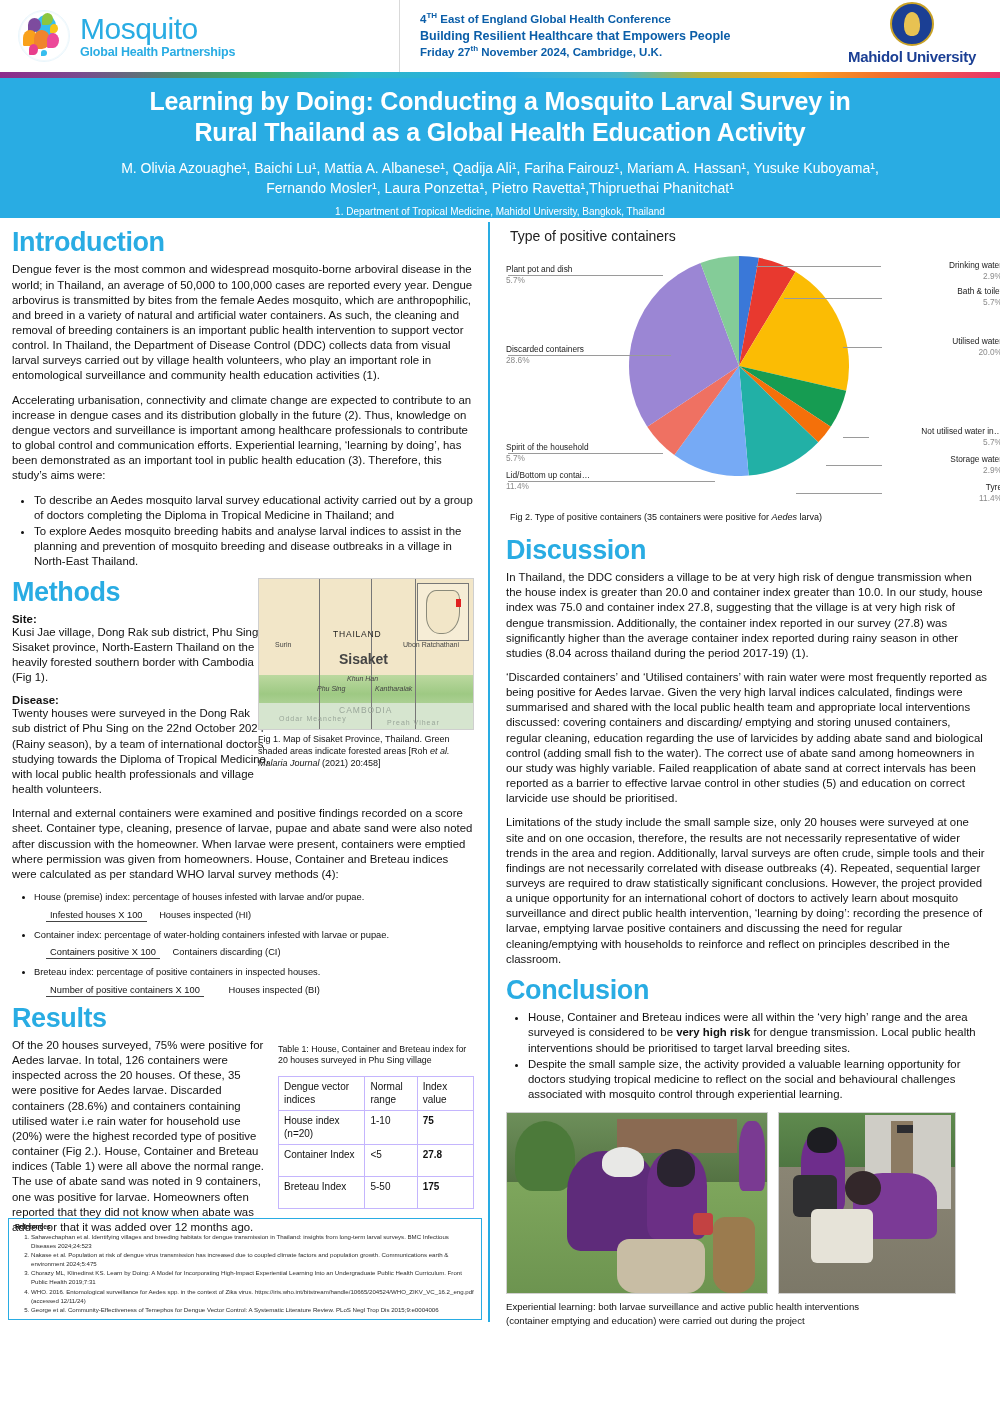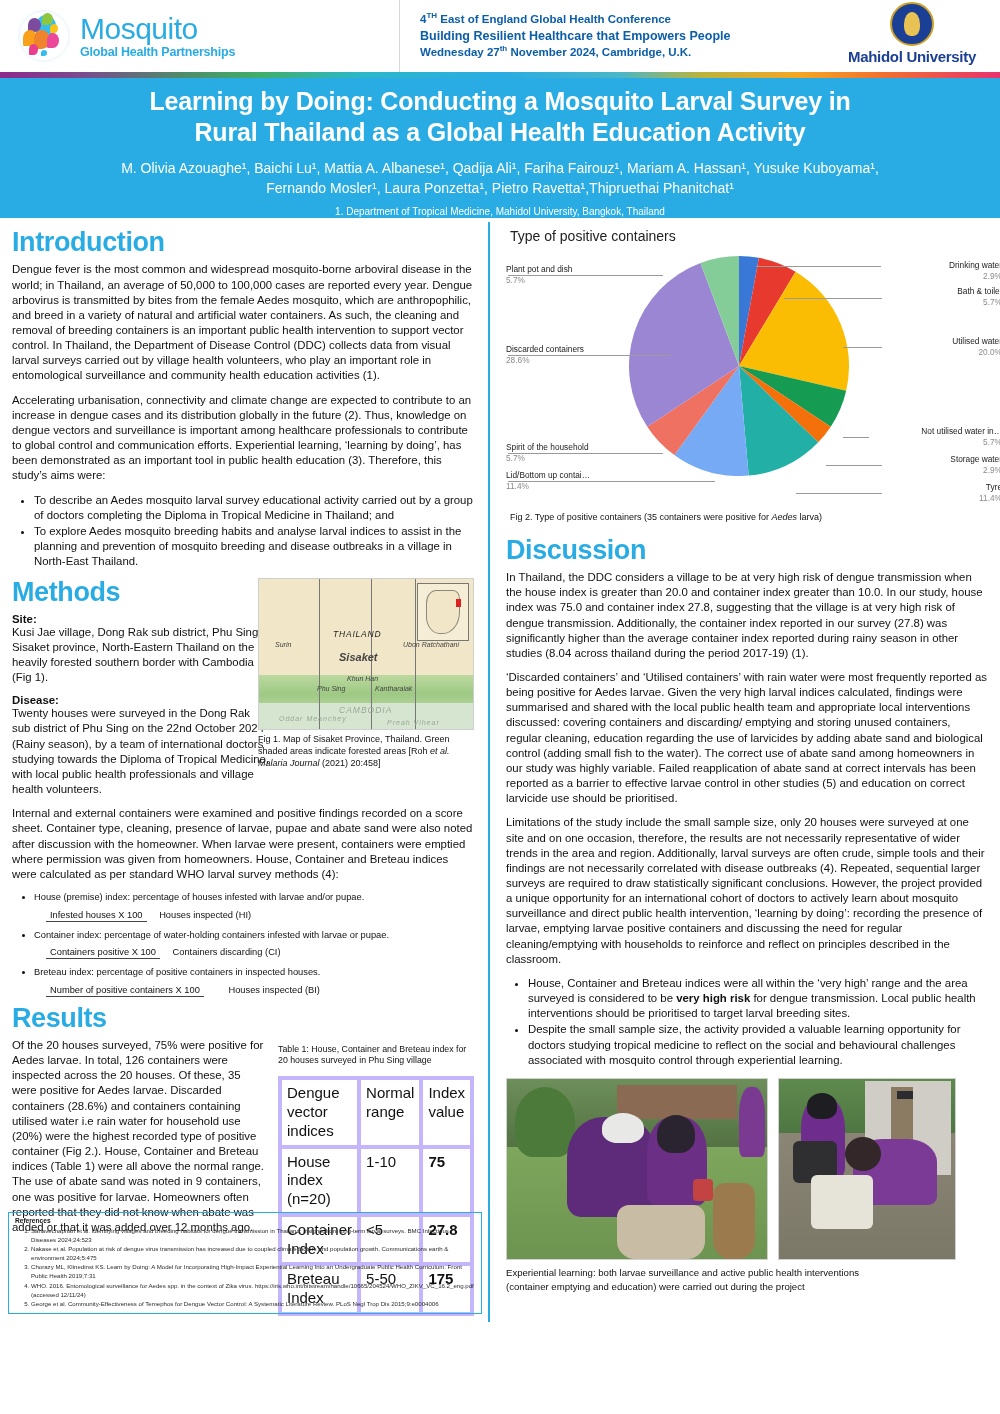--- a/index.html
+++ b/index.html
@@ -131,23 +131,23 @@
     position:absolute; left:0; right:0; bottom:0; height:54px;
     background:linear-gradient(to bottom,#bcd9a0 0%, #9ec983 35%, #cfe3bf 100%);
   }
   .mp-green-band2{
     position:absolute; left:0; right:0; bottom:0; height:26px;
     background:#d6e5cf;
   }
   .mp-border {
     position:absolute; border-left:1px solid #777; height:100%;
   }
-  .mp-label { position:absolute; font-size:7px; color:#444;font-style:italic; }
+  .mp-label { position:absolute; font-size:7px; color:#444; }
   .mp-label.big { font-size:8.5px; letter-spacing:0.8px; color:#222;}
-  .mp-label.bold { font-weight:700; font-size:11px;}
+  .mp-label.bold { font-weight:700; font-size:14px;}
   .mp-label.grey { color:#9aa79a; letter-spacing:1px;}
   .mp-inset {
     position:absolute; right:4px; top:4px; width:52px; height:58px;
     border:1px solid #777; background:#f6edd6;
   }
   .mp-inset .th {
     position:absolute; left:8px; top:6px; width:34px; height:44px;
     background:#f2e6c8; border:1px solid #8a8a7a;
     border-radius:30% 20% 50% 40%;
   }
@@ -165,22 +165,22 @@
   ul.bullets-sm { margin:0 0 4px 22px; }
   ul.bullets-sm li { font-size:9.3px; line-height:1.35; }
 
   
   .results-wrap { display:flex; gap:12px; }
   .results-text { width:268px; }
   .table-side { width:196px; padding-top:6px;}
   .tbl-cap { font-size:8.8px; line-height:1.28; margin-bottom:10px;}
   table.idx { border-collapse:collapse; width:196px; }
   table.idx td {
-    border:4px solid #c4b5fd; padding:4px 5px;
-    font-size:15px; vertical-align:top; line-height:1.25;
+    border:1px solid #c4b5fd; padding:4px 5px;
+    font-size:10px; vertical-align:top; line-height:1.25;
   }
   table.idx td.c1 { width:86px; }
   table.idx td.c2 { width:52px; }
   table.idx td.c3 { width:56px; }
   table.idx tr.hdr td { height:34px; }
   table.idx tr td.val { font-weight:700; }
   table.idx tr.tall td { height:32px; }
 
   
   .refs {
@@ -230,21 +230,21 @@
         <span class="blob b9"></span>
     </div>
     <div class="cgp-text">
       <div class="cgp-title">Mosquito</div>
       <div class="cgp-sub">Global Health Partnerships</div>
     </div>
   </div>
   <div class="conf-text">
     <div class="conf-line1"><span>4</span><sup>TH</sup><span> East of England Global Health Conference</span></div>
     <div class="conf-line2">Building Resilient Healthcare that Empowers People</div>
-    <div class="conf-line3"><span>Wednesday 27</span><sup>th</sup><span> November 2024, Cambridge, U.K.</span></div>
+    <div class="conf-line3"><span>Friday 27</span><sup>th</sup><span> November 2024, Cambridge, U.K.</span></div>
   </div>
   <div class="mahidol">
     <div class="mahidol-seal"></div>
     <div class="mahidol-name">Mahidol University</div>
   </div>
 </div>
 <div class="rainbow"></div>
 
 <div class="title-banner">
   <div class="poster-title">
@@ -444,20 +444,21 @@
       <div class="leader" style="left:290px; top:245px; width:86px;"></div>
     </div>
 
     <div class="fig-cap" style="margin:6px 0 12px 4px;"><span>Fig 2. Type of positive containers (35 containers were positive for </span><span class="ital">Aedes</span><span> larva)</span></div>
 
     <h2 class="section">Discussion</h2>
     <p class="body">In Thailand, the DDC considers a village to be at very high risk of dengue transmission when the house index is greater than 20.0 and container index greater than 10.0. In our study, house index was 75.0 and container index 27.8, suggesting that the village is at very high risk of dengue transmission. Additionally, the container index reported in our survey (27.8) was significantly higher than the average container index reported during rainy season in other studies (8.04 across thailand during the period 2017-19) (1).</p>
     <p class="body">‘Discarded containers’ and ‘Utilised containers’ with rain water were most frequently reported as being positive for Aedes larvae. Given the very high larval indices calculated, findings were summarised and shared with the local public health team and appropriate local interventions discussed: covering containers and discarding/ emptying and storing unused containers, regular cleaning, education regarding the use of larvicides by adding abate sand and biological control (adding small fish to the water). The correct use of abate sand among homeowners in our study was highly variable. Failed reapplication of abate sand at correct intervals has been reported as a barrier to effective larvae control in other studies (5) and education on correct larvicide use should be prioritised.</p>
     <p class="body">Limitations of the study include the small sample size, only 20 houses were surveyed at one site and on one occasion, therefore, the results are not necessarily representative of wider trends in the area and region. Additionally, larval surveys are often crude, simple tools and their findings are not necessarily correlated with disease outbreaks (4). Repeated, sequential larger surveys are required to draw statistically significant conclusions. However, the project provided a unique opportunity for an international cohort of doctors to actively learn about mosquito surveillance and direct public health intervention, ‘learning by doing’: recording the presence of larvae, emptying larvae positive containers and discussing the need for regular cleaning/emptying with households to reinforce and reflect on principles described in the classroom.</p>
 
+    <h2 class="section">Conclusion</h2>
     <ul class="bullets">
       <li class="body"><span>House, Container and Breteau indices were all within the ‘very high’ range and the area surveyed is considered to be </span><span class="bold">very high risk</span><span> for dengue transmission. Local public health interventions should be prioritised to target larval breeding sites.</span></li>
       <li class="body">Despite the small sample size, the activity provided a valuable learning opportunity for doctors studying tropical medicine to reflect on the social and behavioural challenges associated with mosquito control through experiential learning.</li>
     </ul>
 
     <div class="photos">
       <div class="photo p1">
         <div class="ph-sky" style="background:linear-gradient(#6d8f5a,#547243);"></div>
         <div class="ph-grass" style="background:linear-gradient(#7ea65c,#6d9450);"></div>
         <div style="position:absolute;left:8px;top:8px;width:60px;height:70px;background:#4c7a3a;border-radius:50% 50% 30% 30%;"></div>

